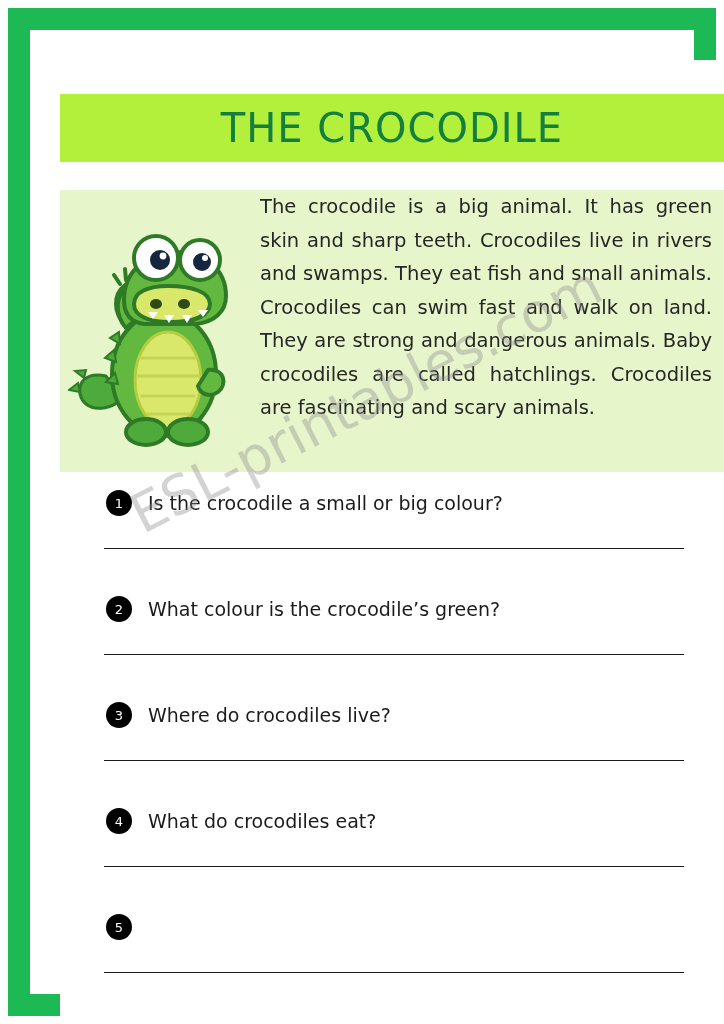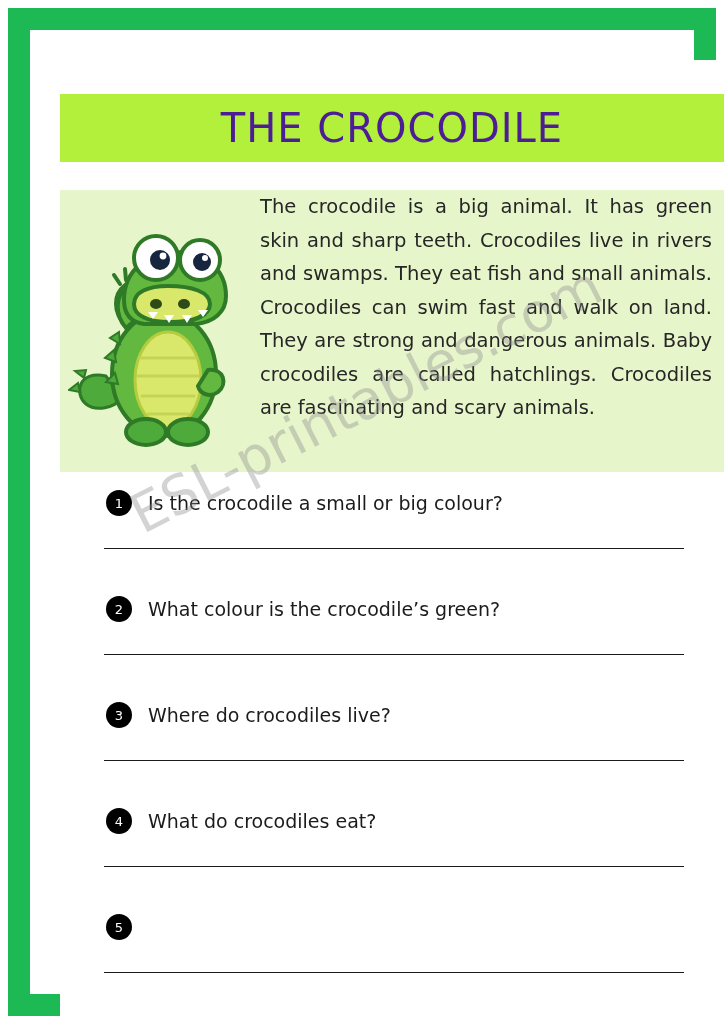--- a/index.html
+++ b/index.html
@@ -53,21 +53,21 @@
     width: 664px;
     height: 68px;
     background: #b2f03c;
     display: flex;
     align-items: center;
     justify-content: center;
   }
   .title-text {
     font-size: 40px;
     letter-spacing: 1px;
-    color: #4c1d95;
+    color: #15803d;
     font-family: "DejaVu Sans", sans-serif;
     font-weight: 400;
   }
 
   
   .reading-panel {
     position: absolute;
     left: 0;
     top: 130px;
     width: 664px;

